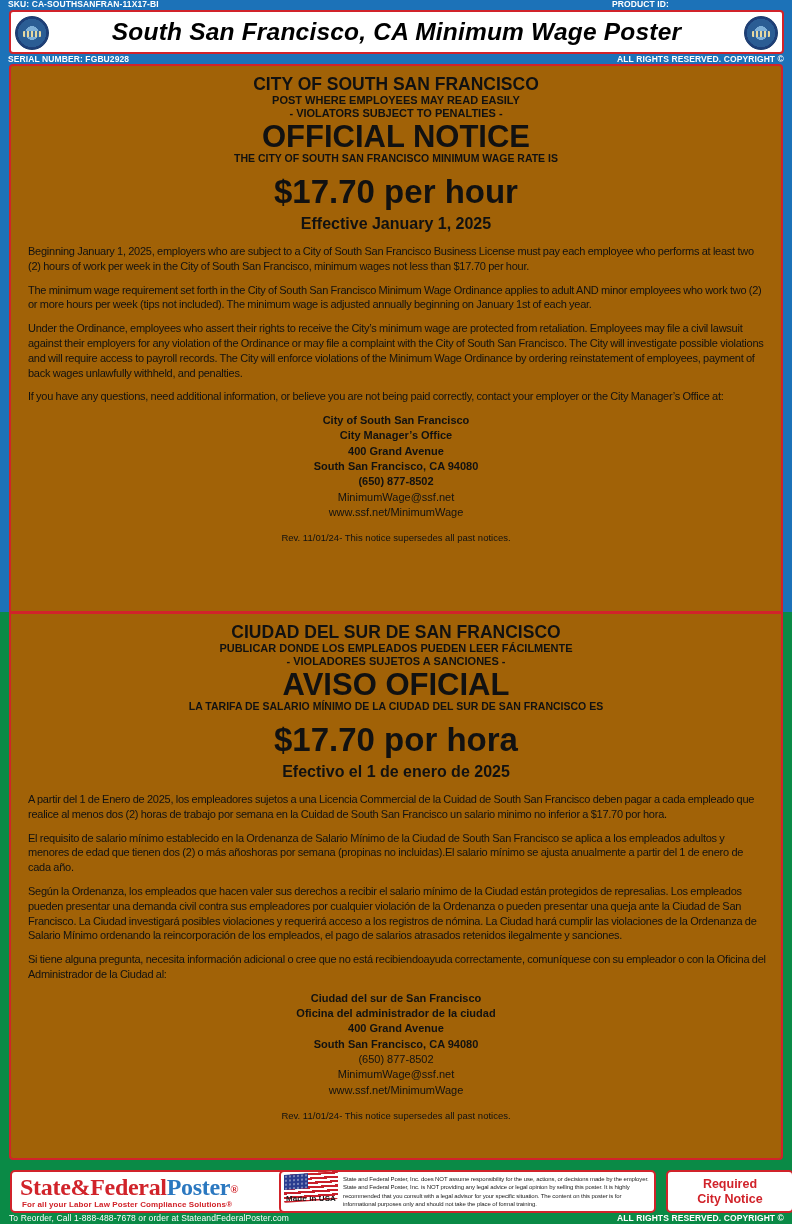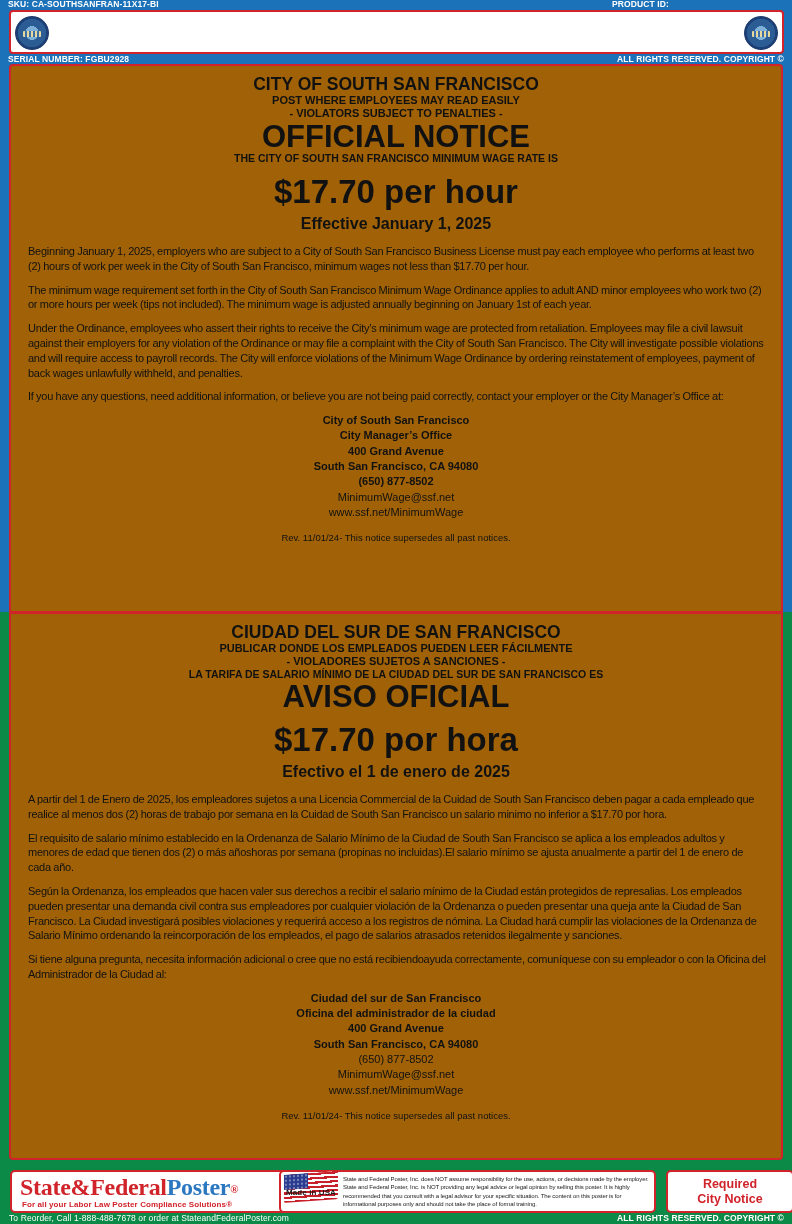--- a/index.html
+++ b/index.html
@@ -104,39 +104,40 @@
     position: absolute; left: 1px; top: 1px; width: 54px; height: 28px;
     background: repeating-linear-gradient(to bottom, #c8202b 0 2.2px, #fff 2.2px 4.4px);
     transform: skewY(-4deg); border-radius: 2px;
   }
   .flag .canton {
     position: absolute; left: 0; top: 0; width: 24px; height: 15px; background: #2a3c8f;
     background-image: radial-gradient(#fff 0.7px, transparent 0.8px);
     background-size: 4px 4px;
   }
   .made-usa {
-    position: absolute; left: 0; bottom: 14px; width: 56px; text-align: center;
+    position: absolute; left: 0; bottom: 8px; width: 56px; text-align: center;
     font-weight: bold; font-size: 8px; color: #1a1a1a; letter-spacing: 0.1px;
   }
   .disclaimer-text {
     font-size: 6px; line-height: 8.2px; color: #222; padding: 0 4px 0 4px;
     letter-spacing: -0.1px;
   }
   .required-text {
     font-weight: bold; color: #d1232a; font-size: 12.5px; line-height: 15px; text-align: center;
   }
 </style>
 </head>
 <body>
 
 <div id="sku" class="meta-text">SKU: CA-SOUTHSANFRAN-11X17-BI</div>
 <div id="product-id" class="meta-text">PRODUCT ID:</div>
 
 <div class="header-box">
   <div class="seal left"></div>
+  <div class="header-title">South San Francisco, CA Minimum Wage Poster</div>
   <div class="seal right"></div>
 </div>
 
 <div id="serial" class="meta-text">SERIAL NUMBER: FGBU2928</div>
 <div id="rights-top" class="meta-text">ALL RIGHTS RESERVED. COPYRIGHT ©</div>
 
 <div class="main-panel">
 
   <div class="section en">
     <div class="center h-city">CITY OF SOUTH SAN FRANCISCO</div>
@@ -161,22 +162,22 @@
     </div>
     <div class="rev">Rev. 11/01/24- This notice supersedes all past notices.</div>
   </div>
 
   <div class="divider"></div>
 
   <div class="section es">
     <div class="center h-city">CIUDAD DEL SUR DE SAN FRANCISCO</div>
     <div class="center h-post">PUBLICAR DONDE LOS EMPLEADOS PUEDEN LEER FÁCILMENTE</div>
     <div class="center h-post">- VIOLADORES SUJETOS A SANCIONES -</div>
+    <div class="center h-notice">AVISO OFICIAL</div>
     <div class="center h-rate-intro">LA TARIFA DE SALARIO MÍNIMO DE LA CIUDAD DEL SUR DE SAN FRANCISCO ES</div>
-    <div class="center h-notice">AVISO OFICIAL</div>
     <div class="center h-rate">$17.70 por hora</div>
     <div class="center h-eff">Efectivo el 1 de enero de 2025</div>
     <p class="para first">A partir del 1 de Enero de 2025, los empleadores sujetos a una Licencia Commercial de la Cuidad de South San Francisco deben pagar a cada empleado que realice al menos dos (2) horas de trabajo por semana en la Cuidad de South San Francisco un salario minimo no inferior a $17.70 por hora.</p>
     <p class="para">El requisito de salario mínimo establecido en la Ordenanza de Salario Mínimo de la Ciudad de South San Francisco se aplica a los empleados adultos y menores de edad que tienen dos (2) o más añoshoras por semana (propinas no incluidas).El salario mínimo se ajusta anualmente a partir del 1 de enero de cada año.</p>
     <p class="para">Según la Ordenanza, los empleados que hacen valer sus derechos a recibir el salario mínimo de la Ciudad están protegidos de represalias. Los empleados pueden presentar una demanda civil contra sus empleadores por cualquier violación de la Ordenanza o pueden presentar una queja ante la Ciudad de San Francisco. La Ciudad investigará posibles violaciones y requerirá acceso a los registros de nómina. La Ciudad hará cumplir las violaciones de la Ordenanza de Salario Mínimo ordenando la reincorporación de los empleados, el pago de salarios atrasados retenidos ilegalmente y sanciones.</p>
     <p class="para">Si tiene alguna pregunta, necesita información adicional o cree que no está recibiendoayuda correctamente, comuníquese con su empleador o con la Oficina del Administrador de la Ciudad al:</p>
     <div class="addr">
       <div class="b">Ciudad del sur de San Francisco</div>
       <div class="b">Oficina del administrador de la ciudad</div>
       <div class="b">400 Grand Avenue</div>

